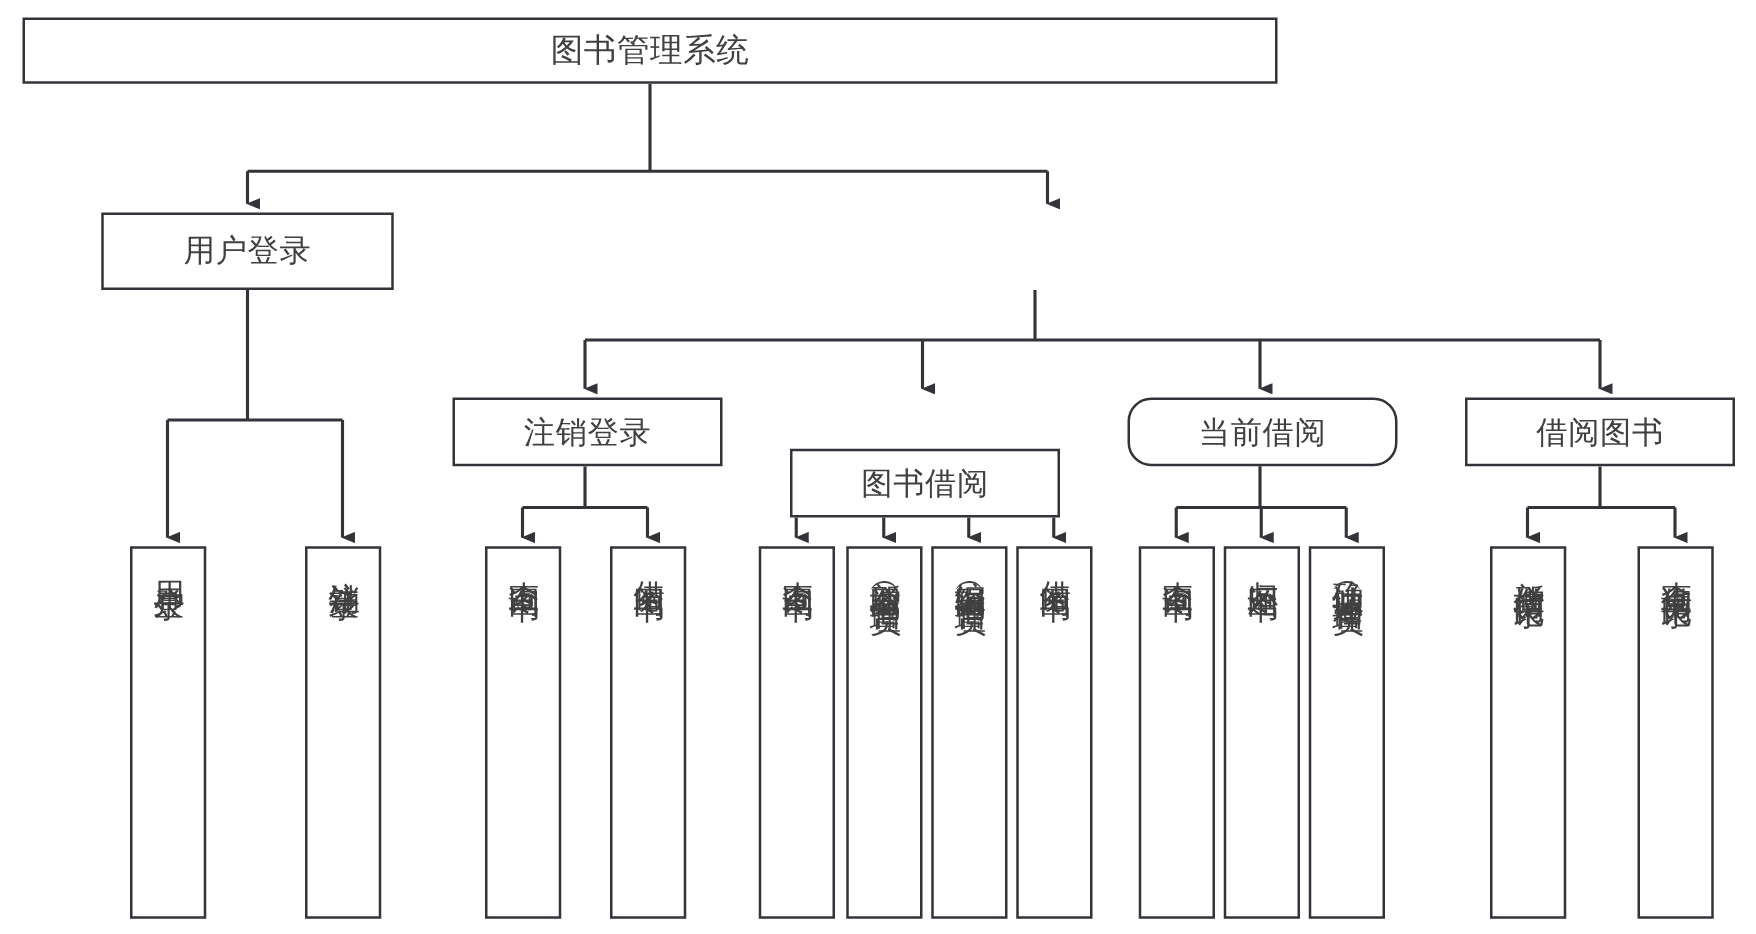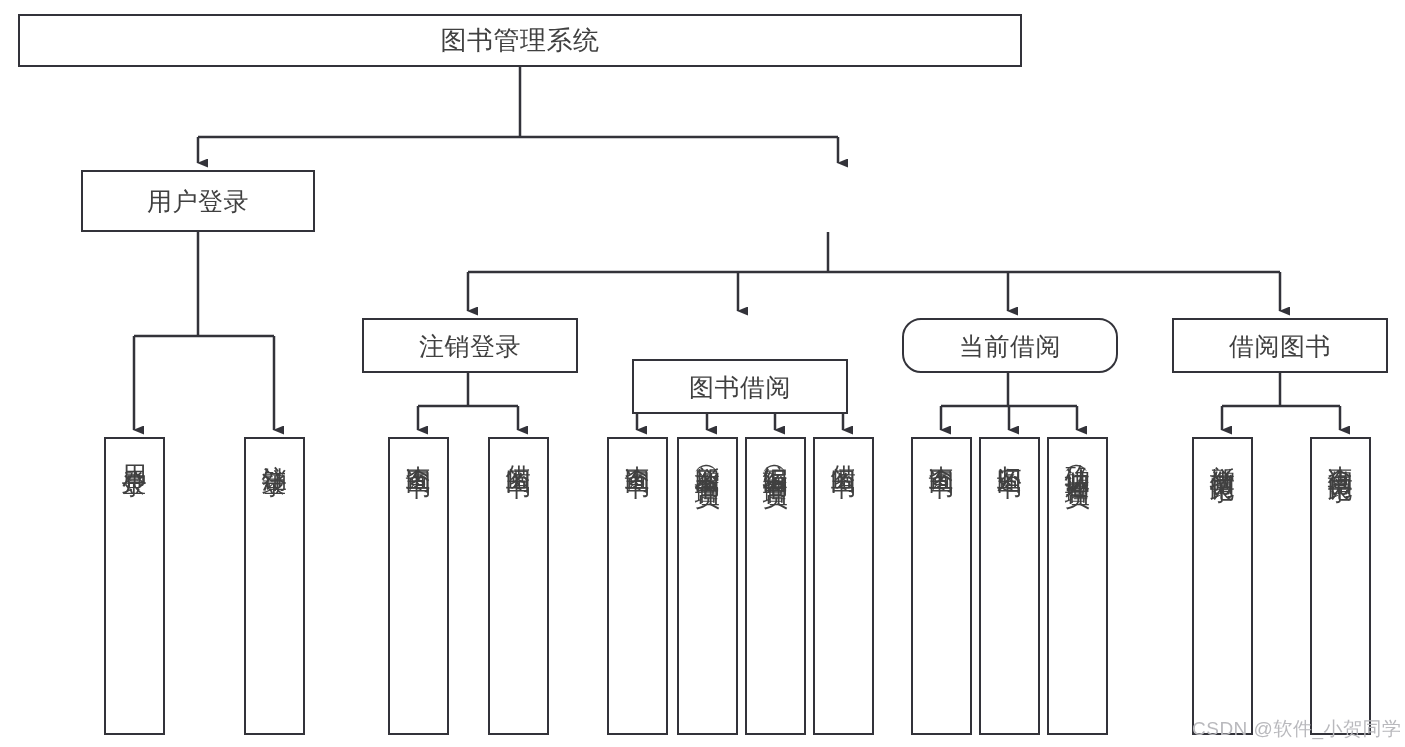--- a/index.html
+++ b/index.html
@@ -208,15 +208,14 @@
   </div>
 
   <div class="node vertical" style="left:1192px; top:437px; width:61px; height:298px;">
     <span class="node-label">新增借阅记录</span>
   </div>
 
   <div class="node vertical" style="left:1310px; top:437px; width:61px; height:298px;">
     <span class="node-label">查询借阅记录</span>
   </div>
 
-  <div class="watermark" style="left:1192px; top:716px;">CSDN @软件_小贺同学</div>
 
 </div>
 
 </body></html>

